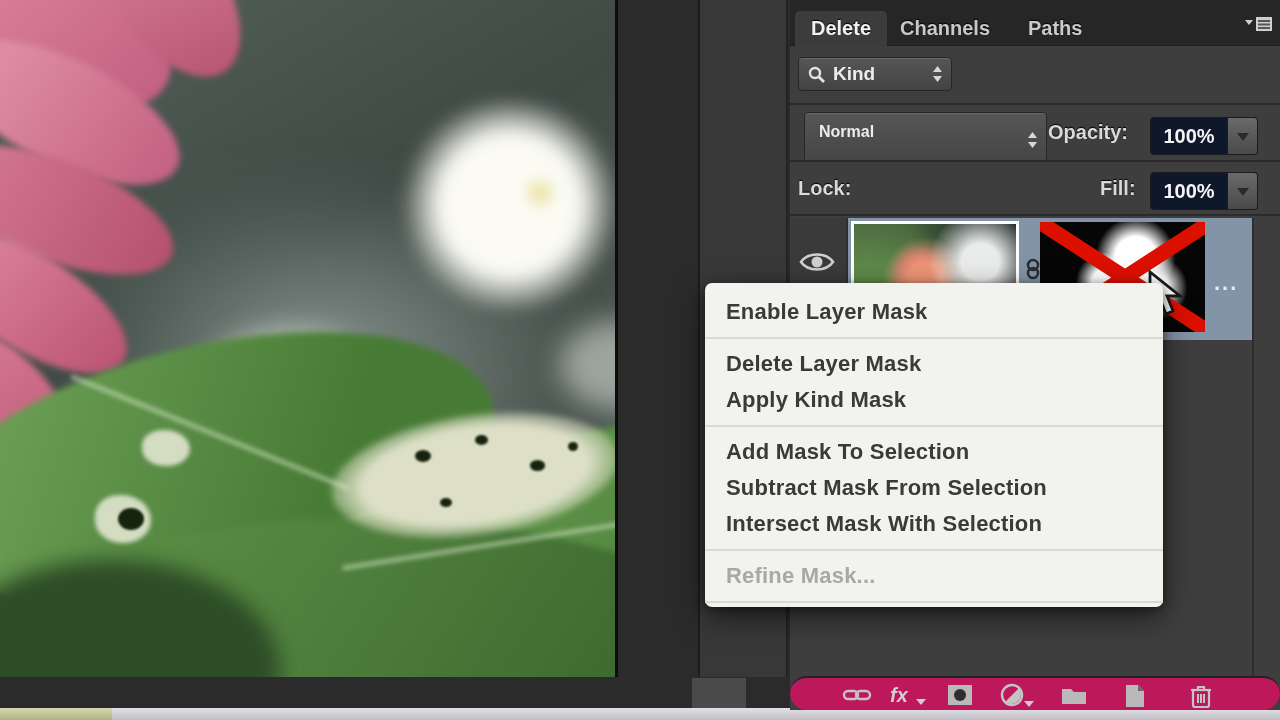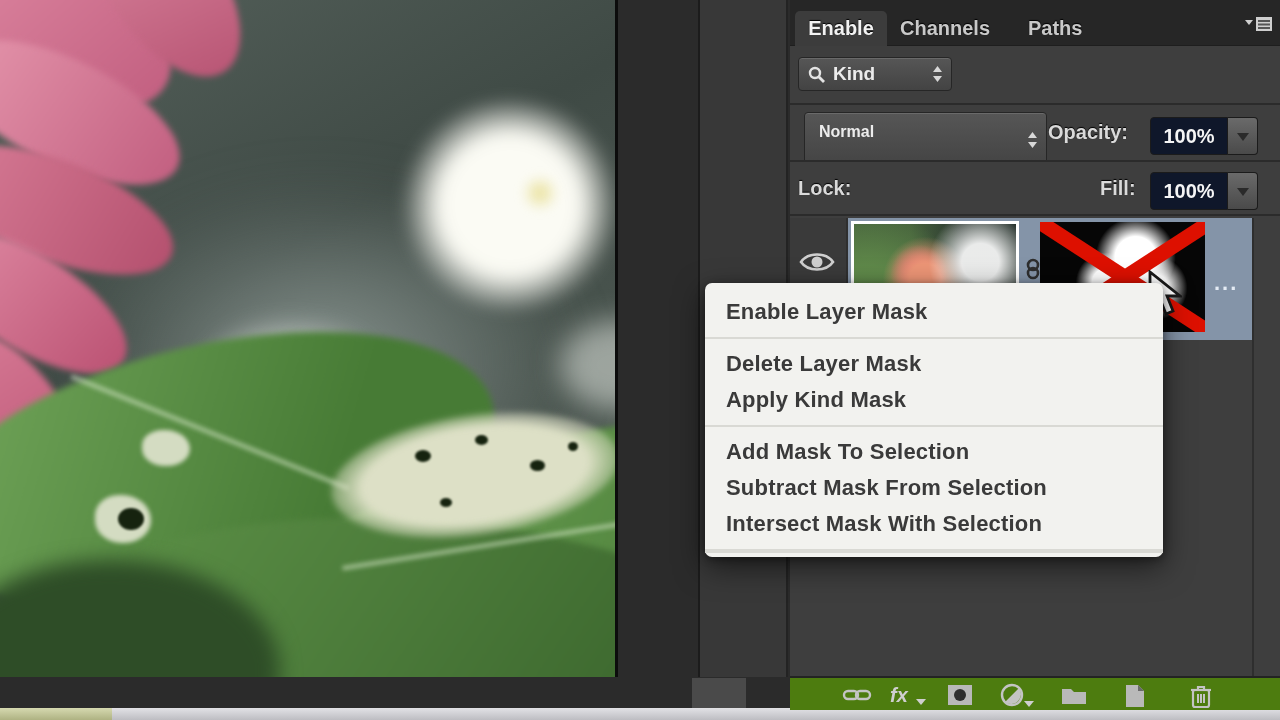--- a/index.html
+++ b/index.html
@@ -118,21 +118,21 @@
      radial-gradient(circle at 40% 55%,#fff 0 12%,rgba(255,255,255,0) 26%),
      radial-gradient(circle at 70% 60%,#f2f2f2 0 10%,rgba(255,255,255,0) 24%),
      radial-gradient(circle at 52% 82%,rgba(255,255,255,.95) 0 13%,rgba(255,255,255,0) 28%),
      #060606;overflow:hidden;}
   .xbar{left:-20px;top:48px;width:210px;height:15px;background:var(--mask-x-red,#dd1000);}
   .xbar1{transform:rotate(33deg);} .xbar2{transform:rotate(-33deg);}
   #cursorwrap{left:352px;top:52px;width:40px;height:52px;z-index:5;}
   #layerdots{left:424px;top:52px;color:#e4ebf4;font-size:22px;font-weight:700;letter-spacing:2px;}
 
   
-  #panelbottom{left:0;top:676px;width:490px;height:34px;background:#4d7c0f;border-top:2px solid #232323;}
+  #panelbottom{left:0;top:676px;width:490px;height:34px;background:#be185d;border-top:2px solid #232323;border-radius:17px;}
   .bicon{top:5px;width:30px;height:24px;}
   #bi-link{left:52px;} #bi-fx{left:100px;} #bi-mask{left:156px;} #bi-adj{left:210px;}
   #bi-folder{left:270px;} #bi-new{left:332px;} #bi-trash{left:398px;}
   #fxtext{color:#cfcfcf;font-size:20px;font-style:italic;font-weight:700;line-height:24px;}
   .smalltri{width:0;height:0;border-left:5px solid transparent;border-right:5px solid transparent;
      border-top:6px solid #cfcfcf;}
 
   
   #ctxmenu{left:705px;top:283px;width:458px;background:var(--menu-bg,#f2f2ef);border-radius:7px;
      box-shadow:0 10px 30px rgba(0,0,0,.55),0 2px 8px rgba(0,0,0,.4);z-index:10;
@@ -182,21 +182,21 @@
     <div id="midlight"></div>
   </div>
   <div id="pedestal"></div>
   <div id="pedsquare"></div>
   <div id="bottomstrip-olive"></div>
   <div id="bottomstrip-gray"></div>
 
   <div id="panel">
 
     <div id="tabbar">
-      <div class="tab-active">Enable</div>
+      <div class="tab-active">Delete</div>
       <div class="tab-label" id="tab-channels">Channels</div>
       <div class="tab-label" id="tab-paths">Paths</div>
       <div id="panelmenu">
         <svg width="30" height="18" viewBox="0 0 30 18">
           <polygon points="0,5 8,5 4,10" fill="#cfcfcf"></polygon>
           <rect x="11" y="2" width="16" height="14" fill="#cfcfcf"></rect>
           <rect x="13" y="5" width="12" height="2" fill="#555"></rect>
           <rect x="13" y="8.5" width="12" height="2" fill="#555"></rect>
           <rect x="13" y="12" width="12" height="2" fill="#555"></rect>
         </svg>
@@ -335,16 +335,19 @@
       <div class="mitem">Delete Layer Mask</div>
       <div class="mitem">Apply Kind Mask</div>
     </div>
     <div class="msep"></div>
     <div class="mgroup">
       <div class="mitem">Add Mask To Selection</div>
       <div class="mitem">Subtract Mask From Selection</div>
       <div class="mitem">Intersect Mask With Selection</div>
     </div>
     <div class="msep"></div>
+    <div class="mgroup">
+      <div class="mitem disabled">Refine Mask...</div>
+    </div>
     <div class="msep"></div>
   </div>
 
 </div>
 
 </body></html>

